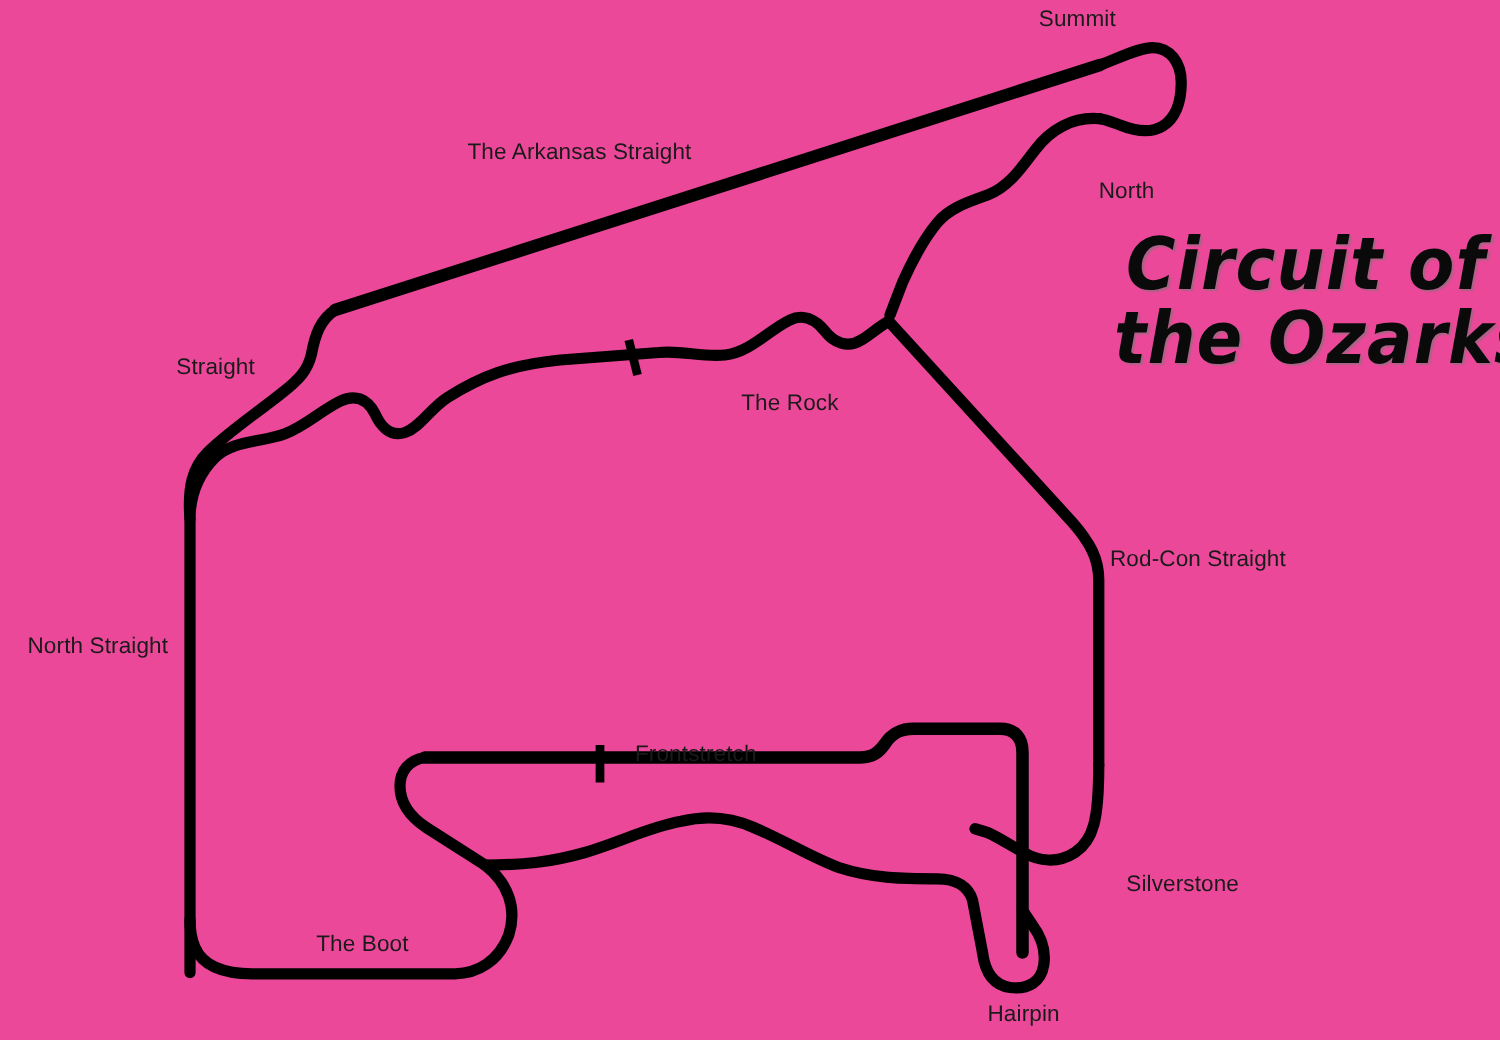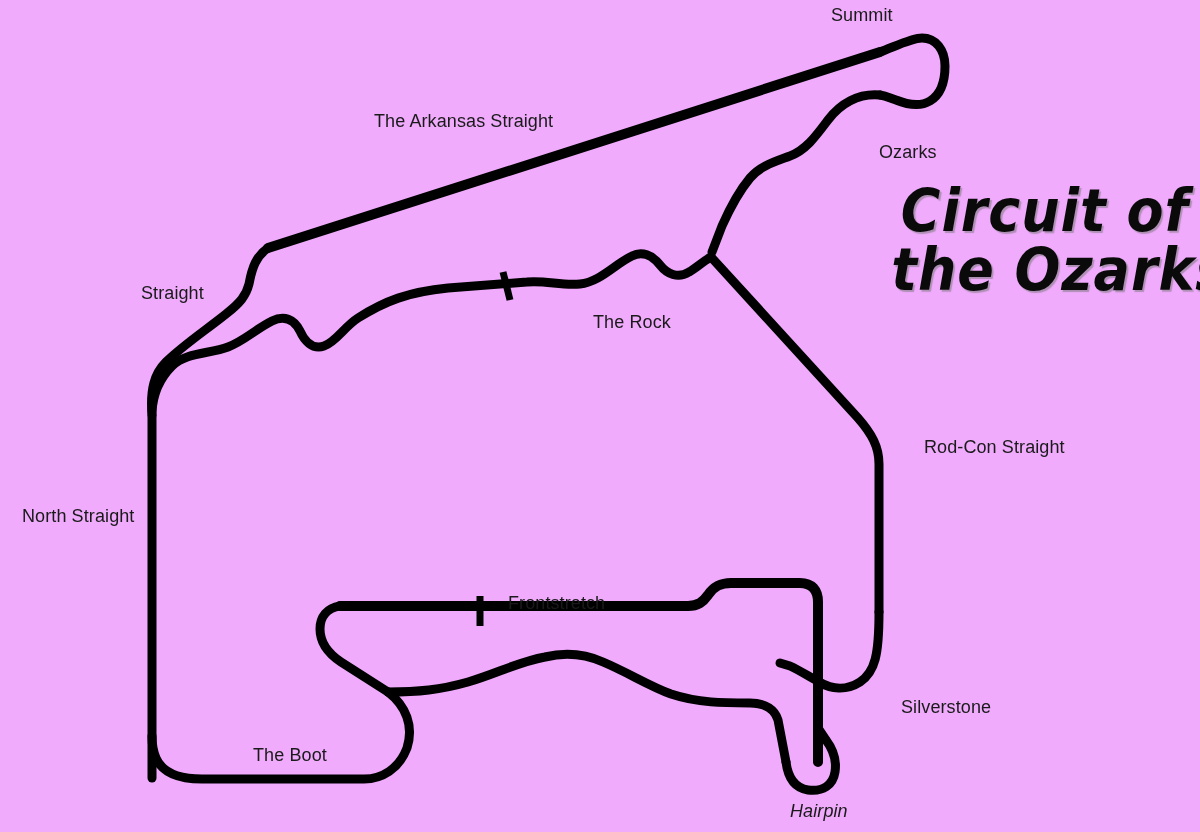--- a/index.html
+++ b/index.html
@@ -5,21 +5,21 @@
 <style>
   html, body {
     margin: 0;
     padding: 0;
     background: #ffffff;
   }
   #stage {
     position: relative;
     width: 1200px;
     height: 832px;
-    background: #f0abfc;
+    background: #ec4899;
     overflow: hidden;
     font-family: "Liberation Sans", sans-serif;
   }
   #track-svg {
     position: absolute;
     left: 0;
     top: 0;
     width: 1200px;
     height: 832px;
   }
@@ -148,36 +148,36 @@
     <g>
       <line x1="480" y1="596" x2="480" y2="626" stroke="#000000" stroke-width="7" stroke-linecap="butt"></line>
     </g>
 
   </svg>
 
   <div class="corner-label" style="left:831px; top:6px;">Summit</div>
 
   <div class="corner-label" style="left:374px; top:112px;">The Arkansas Straight</div>
 
-  <div class="corner-label" style="left:879px; top:143px;">Ozarks</div>
+  <div class="corner-label" style="left:879px; top:143px;">North</div>
 
   <div class="corner-label" style="left:141px; top:284px;">Straight</div>
 
   <div class="corner-label" style="left:593px; top:313px;">The Rock</div>
 
-  <div class="corner-label" style="left:888px; top:438px;margin-left:36px;">Rod-Con Straight</div>
+  <div class="corner-label" style="left:888px; top:438px;">Rod-Con Straight</div>
 
   <div class="corner-label" style="left:22px; top:507px;">North Straight</div>
 
   <div class="corner-label" style="left:508px; top:594px;">Frontstretch</div>
 
   <div class="corner-label" style="left:901px; top:654px;margin-top:44px;">Silverstone</div>
 
   <div class="corner-label" style="left:253px; top:746px;">The Boot</div>
 
-  <div class="corner-label" style="left:790px; top:802px;font-style:italic;">Hairpin</div>
+  <div class="corner-label" style="left:790px; top:802px;">Hairpin</div>
 
   <div id="title-block">
     <div class="title-line">Circuit of</div>
     <div class="title-line">the Ozarks</div>
   </div>
 
 </div>
 
 </body></html>

